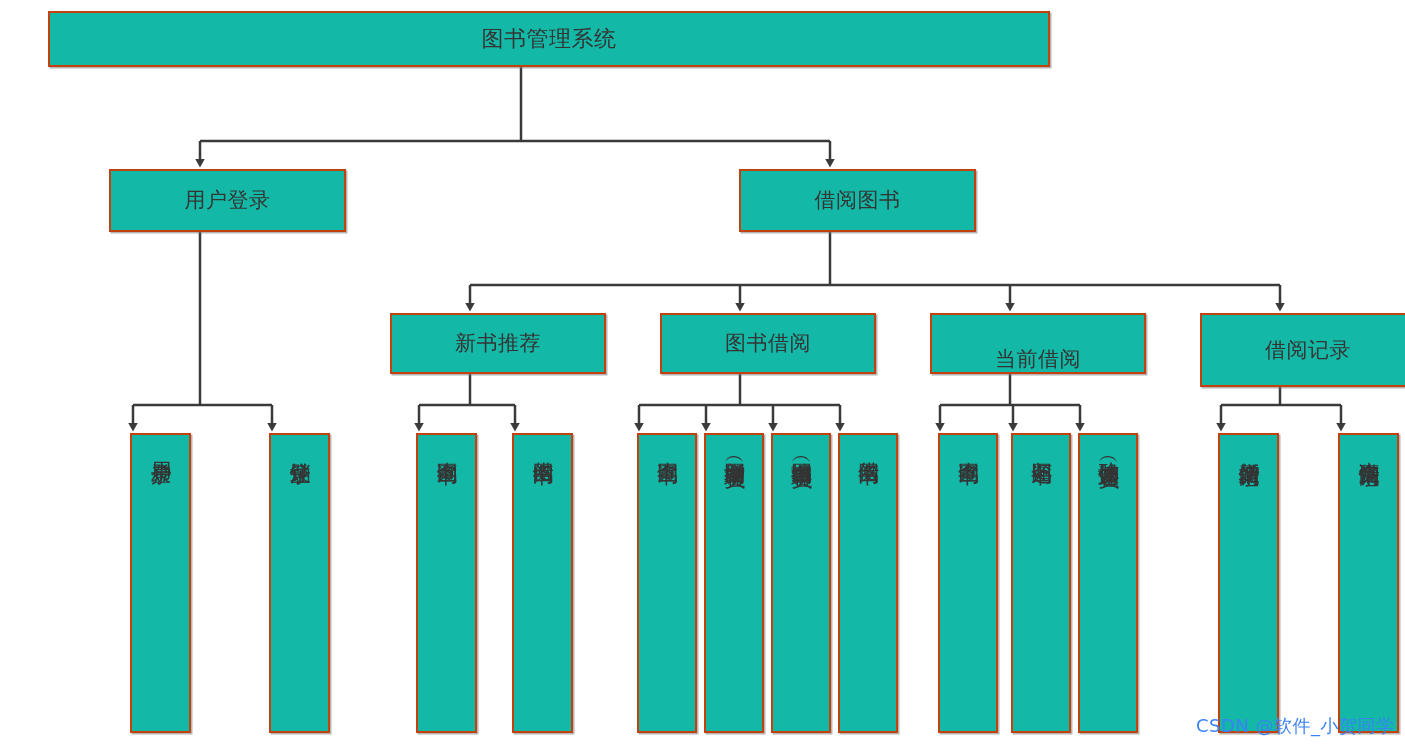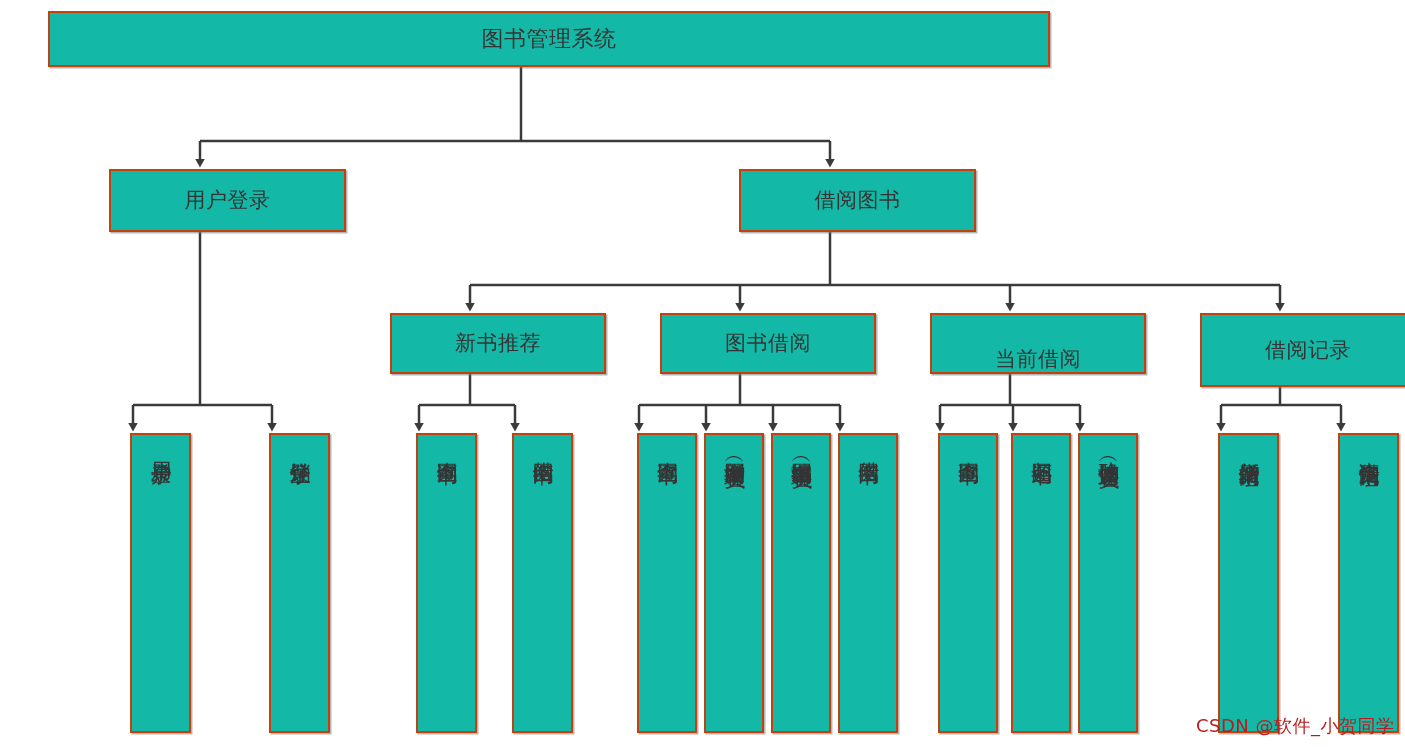--- a/index.html
+++ b/index.html
@@ -57,21 +57,21 @@
     font-size: 21px;
     line-height: 1.30;
     letter-spacing: 1px;
     white-space: normal;
     max-height: 278px;
   }
   .node.root .label { font-size: 22px; }
   .watermark {
     position: absolute;
     font-size: 18px;
-    color: #b91c1c;
+    color: #3b82f6;
     white-space: nowrap;
     letter-spacing: 0.5px;
     user-select: none;
   }
 </style>
 </head>
 <body>
 
 <div id="canvas">
 

